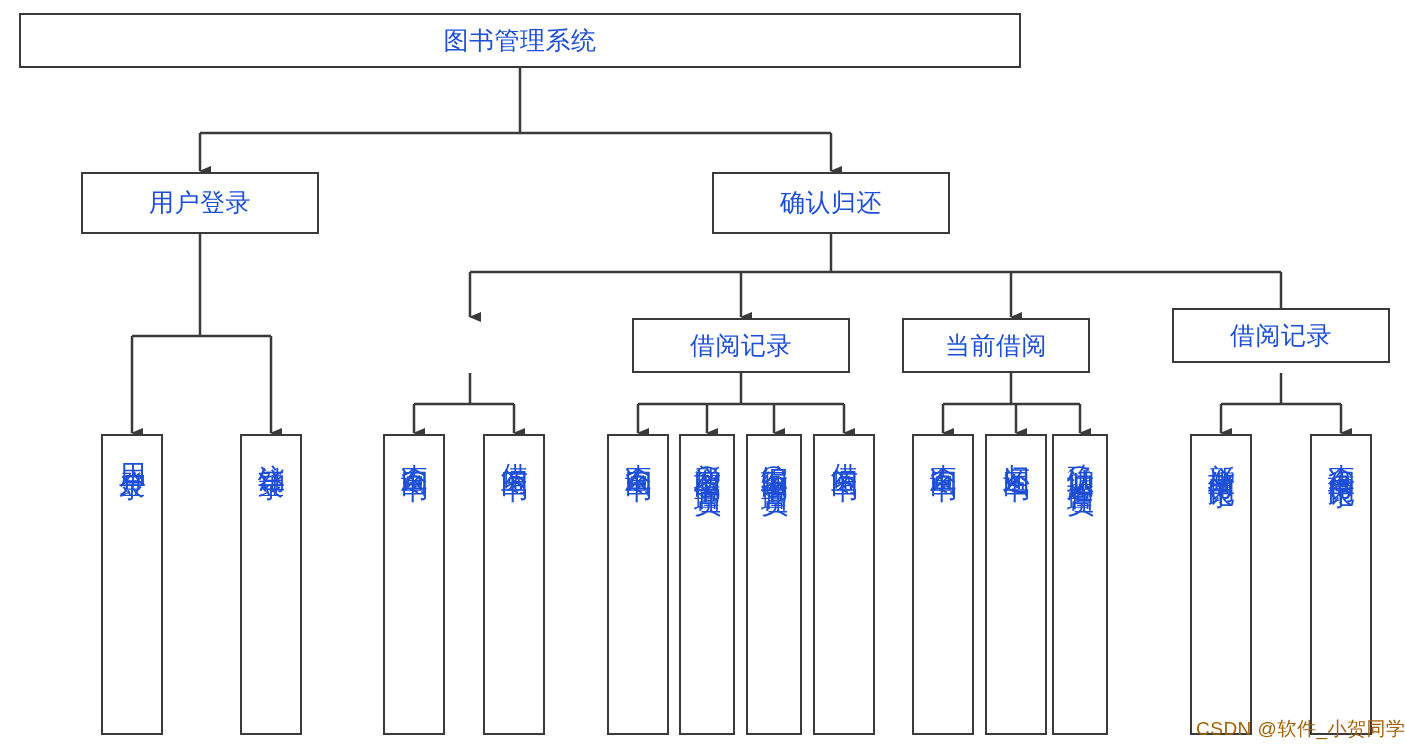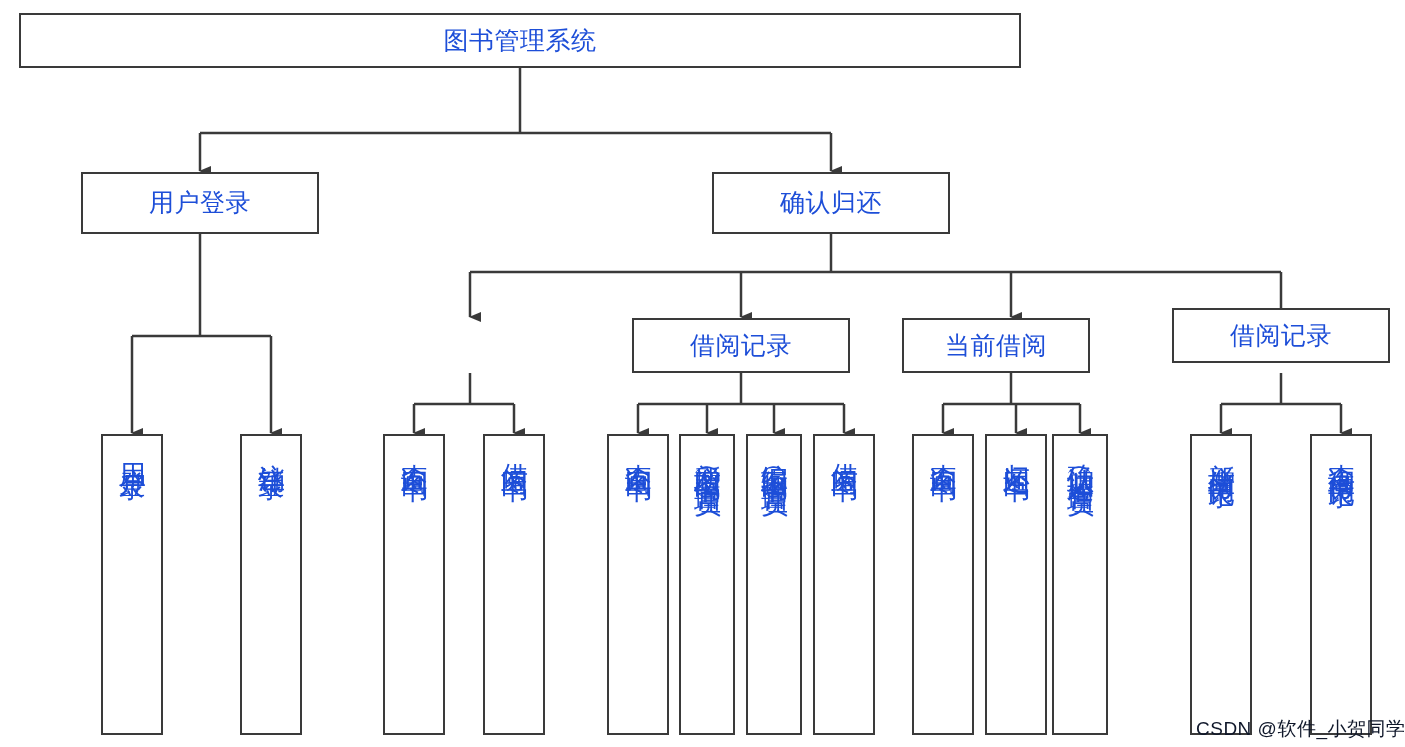--- a/index.html
+++ b/index.html
@@ -54,21 +54,21 @@
   .node-v .lbl {
     writing-mode: vertical-rl;
     text-orientation: upright;
     font-size: 27px;
     line-height: 1.0;
     letter-spacing: 4px;
     white-space: nowrap;
   }
   .watermark {
     position: absolute;
-    color: #0f172a;
+    color: #a16207;
     font-size: 19px;
     white-space: nowrap;
     letter-spacing: 0.5px;
   }
 </style>
 </head>
 <body>
 
 <div id="canvas">
   <svg class="edges" viewBox="0 0 1405 747">

